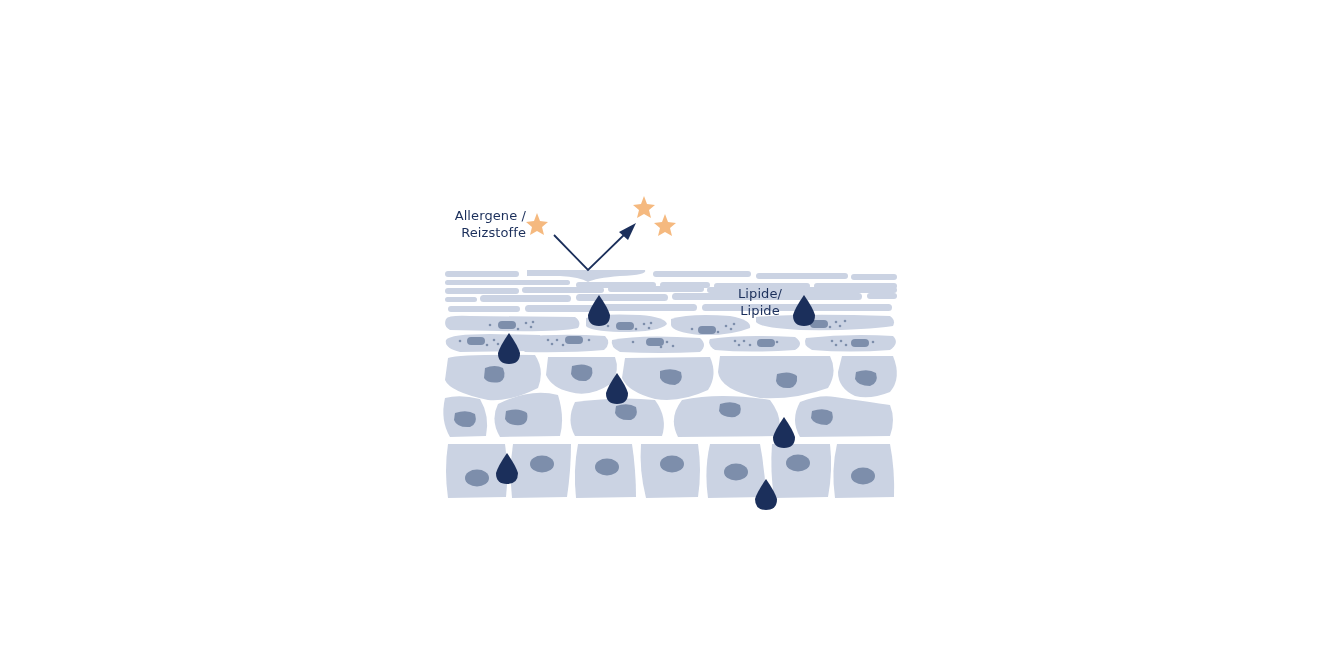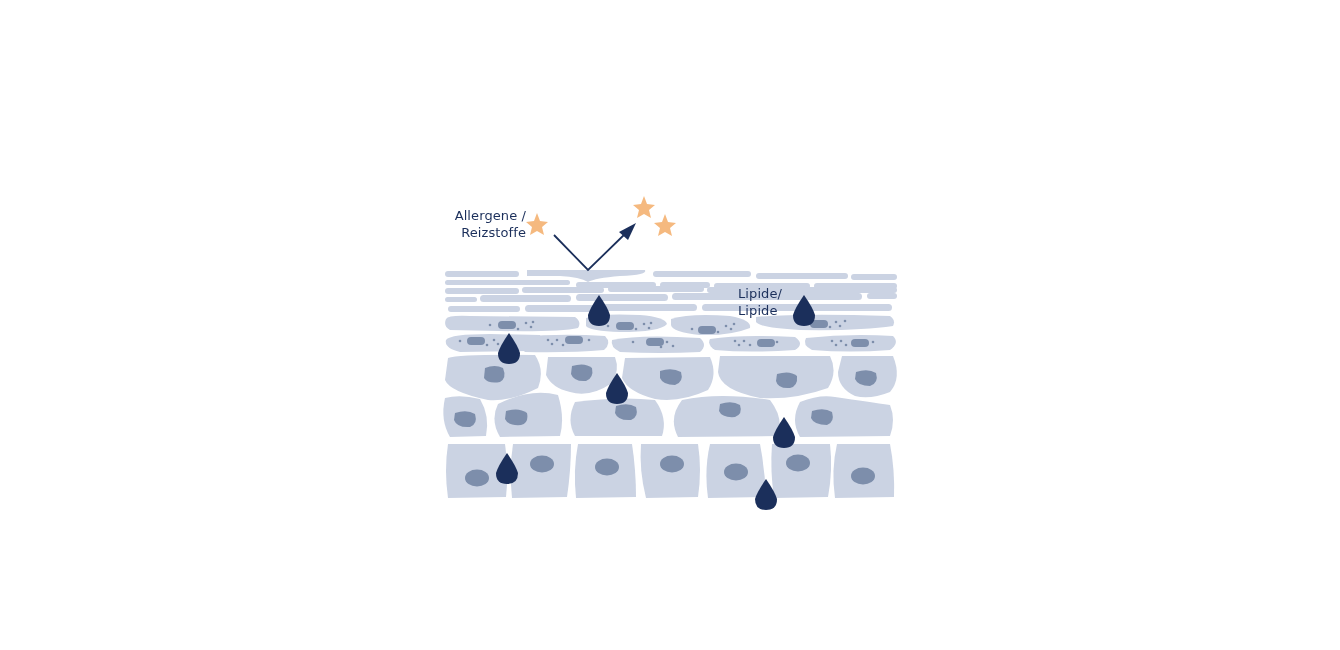--- a/index.html
+++ b/index.html
@@ -2,21 +2,21 @@
 <html><head>
 <meta charset="utf-8">
 <style>
   html, body { margin: 0; padding: 0; background: #ffffff; }
   body { width: 1340px; height: 650px; position: relative; overflow: hidden;
          font-family: "DejaVu Sans", sans-serif; }
   #stage { position: absolute; left: 0; top: 0; width: 1340px; height: 512px; }
   .label { position: absolute; color: #1b2f5b; font-size: 13px; line-height: 17px;
            font-family: "DejaVu Sans", sans-serif; letter-spacing: 0.1px; }
   #label-allergens { left: 446px; top: 207px; text-align: right; width: 80px; }
-  #label-lipids { left: 738px; top: 285px; }
+  #label-lipids { left: 738px; top: 285px; text-align: center; }
 </style>
 </head>
 <body>
 
 <div id="stage">
 <svg width="1340" height="650" viewBox="0 0 1340 650" xmlns="http://www.w3.org/2000/svg">
 
   <g fill="#cbd3e3">
     <rect x="445" y="271" width="74" height="6" rx="3"></rect>
     <path d="M527 270 L645 270 Q648 275 620 276 Q595 278 588 282 Q580 277 560 276 L527 276 Z"></path>

